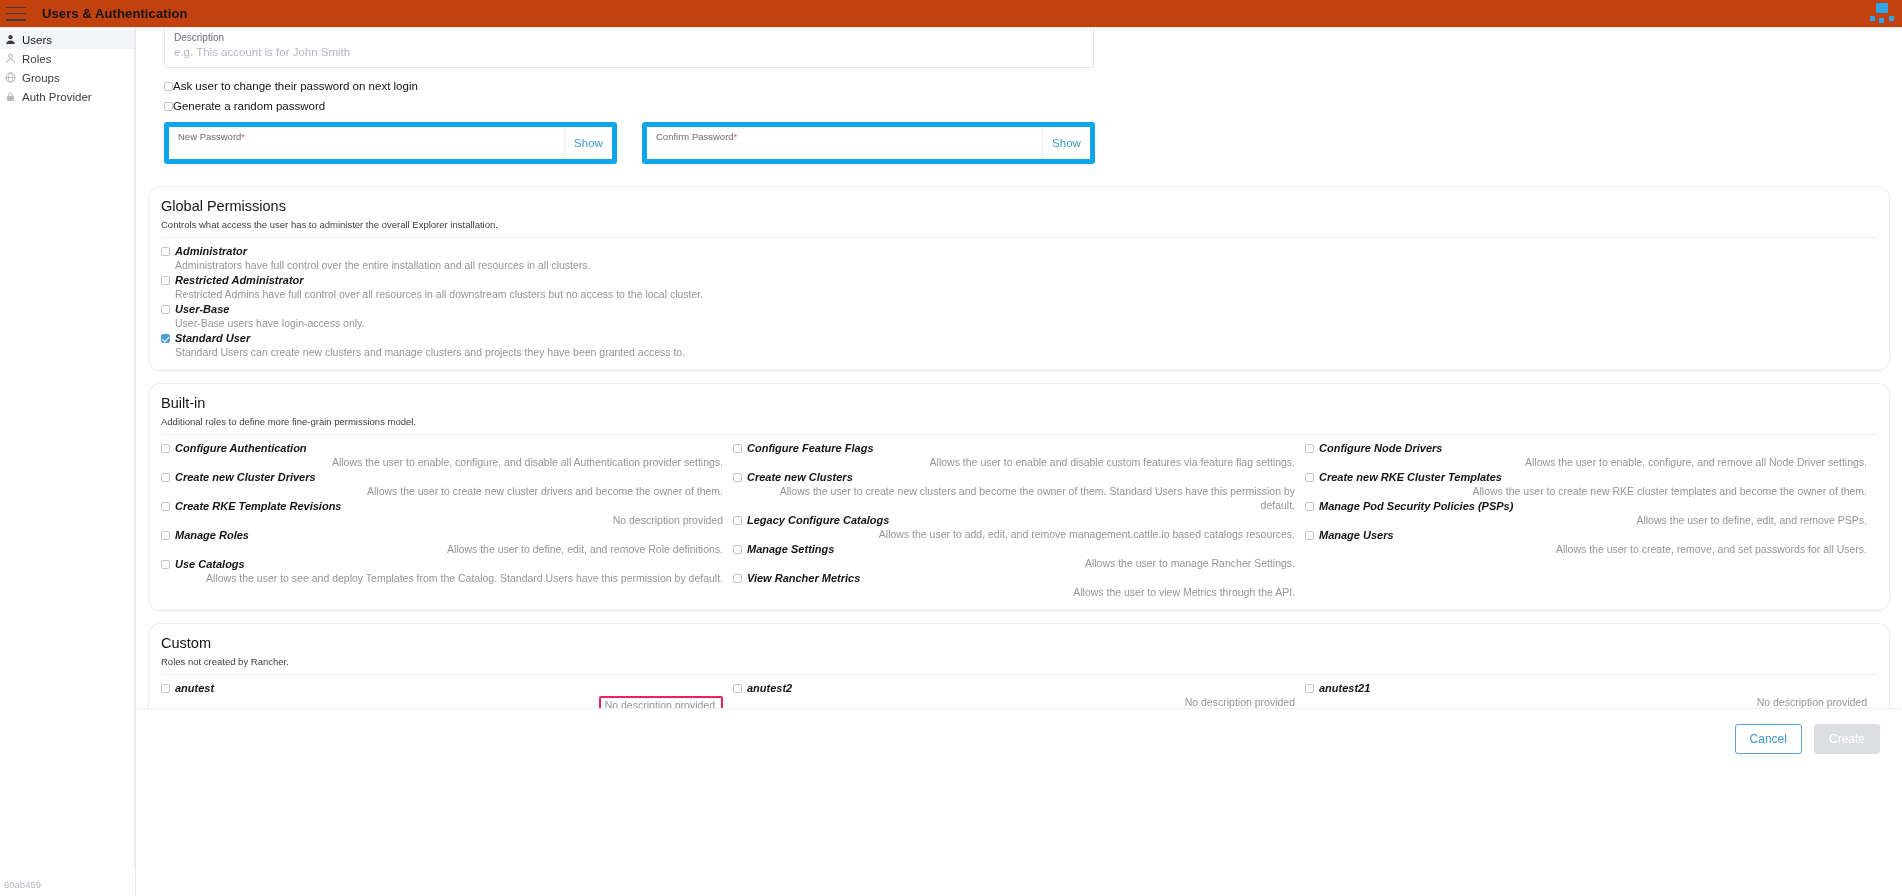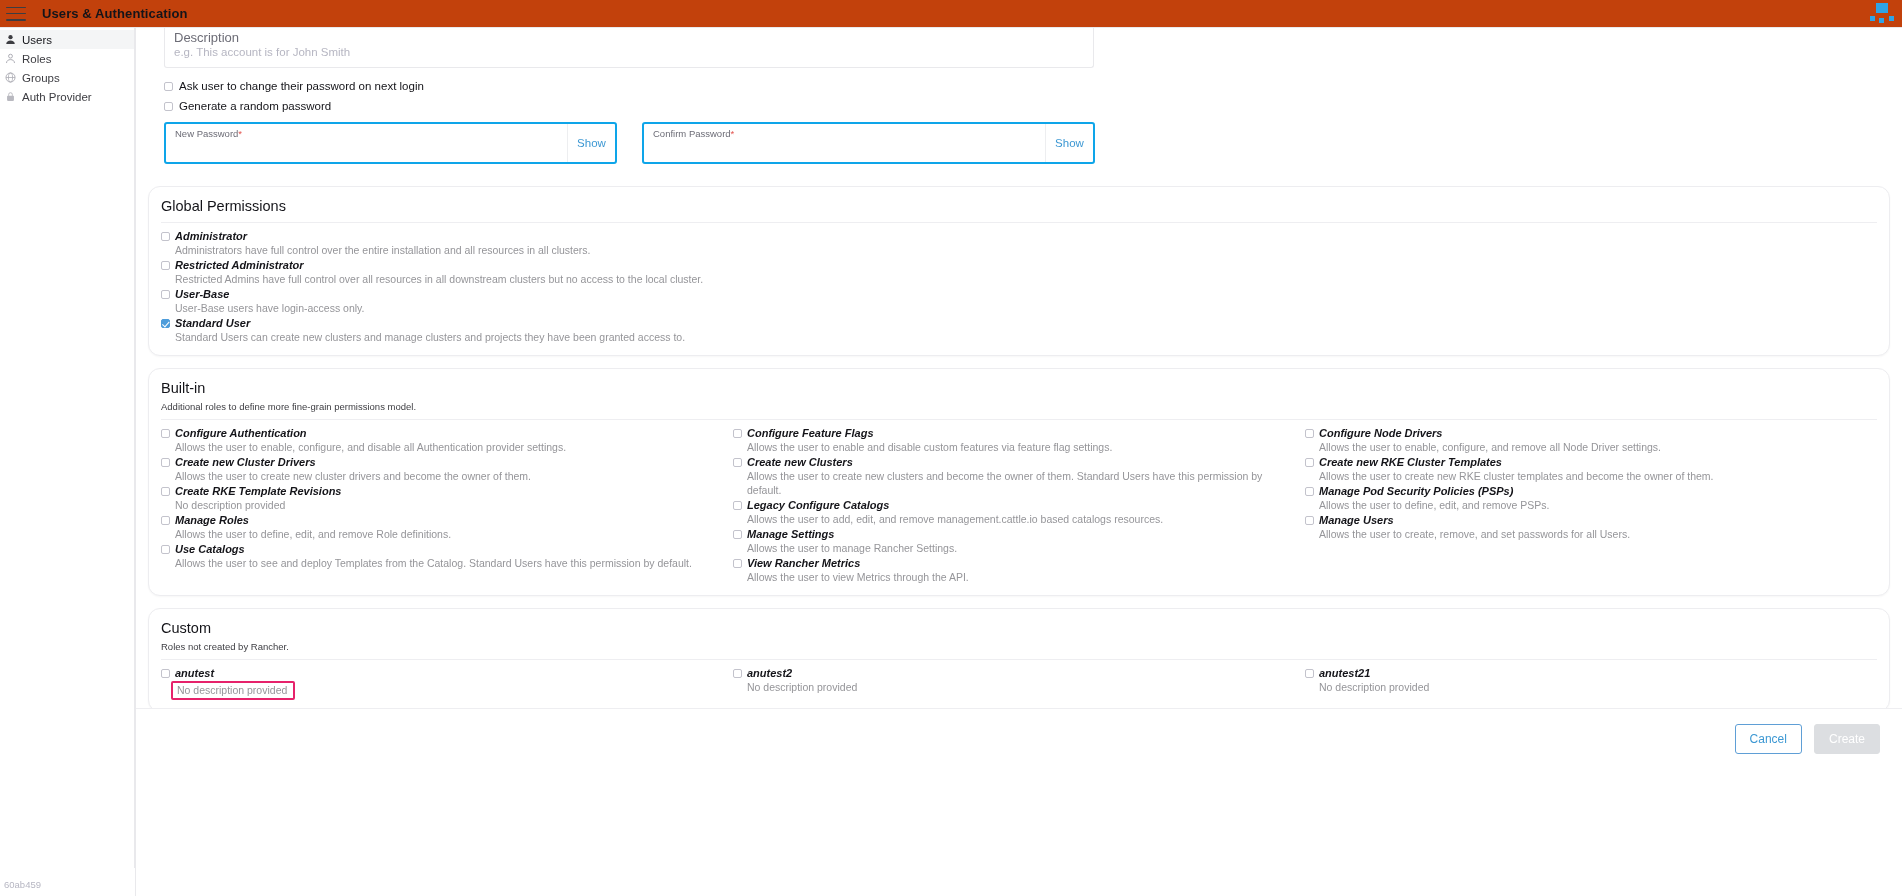--- a/index.html
+++ b/index.html
@@ -63,39 +63,39 @@
   }
 
   
   .formtop { position: relative; padding: 0 14px; }
   .desc-box {
     margin-top: 0px; margin-left: 14px; margin-right: 0px;
     width: 930px; height: 40px;
     border: 1px solid #e9e9ec; border-top: none; border-radius: 0 0 3px 3px;
     background: #fff; padding: 3px 9px 0 9px;
   }
-  .desc-label { font-size: 13px; color: #6c6c76; line-height: 13px; }
+  .desc-label { font-size: 10px; color: #6c6c76; line-height: 13px; }
   .desc-placeholder { font-size: 11.5px; color: #b6b6c2; line-height: 17px; }
 
-  .checkline { display: flex; align-items: center; gap: 6px; font-size: 11.5px; color: #141419; }
+  .checkline { display: flex; align-items: center; font-size: 11.5px; color: #141419; }
   .cbx {
     width: 9px; height: 9px; flex: 0 0 9px; border: 1px solid #c3c3cc;
     border-radius: 2px; background: #fff; display: inline-block; position: relative;
     cursor: pointer;
   }
   .cbx.checked { background: #4e9ddb; border-color: #4e9ddb; }
   .cbx.checked::after {
     content: ""; position: absolute; left: 2.2px; top: 0.6px;
     width: 3px; height: 5.5px; border: solid #fff; border-width: 0 1.4px 1.4px 0;
     transform: rotate(42deg);
   }
 
   .pw-row { display: flex; gap: 25px; margin-top: 10px; margin-left: 14px; }
   .pw-box {
-    width: 453px; height: 42px; border: 2px solid #0ea5e9; border-radius: 3px;
+    width: 453px; height: 42px; border: 5px solid #0ea5e9; border-radius: 3px;
     background: #fff; position: relative; padding: 4px 9px 0 9px; display: flex;
   }
   .pw-box .lbl { font-size: 9.5px; color: #6c6c76; }
   .pw-box .req { color: #e3534e; font-size: 9.5px; }
   .pw-show {
     position: absolute; right: 0; top: 0; height: 100%;
     width: 48px; border-left: 1px solid #edeef0;
     display: flex; align-items: center; justify-content: center;
     color: #3d98d3; font-size: 11.5px; cursor: pointer;
   }
@@ -113,21 +113,21 @@
   .card-sub { font-size: 9.5px; color: #3d3d42; margin-top: 2px; line-height: 13px; }
   .card-rule { border-bottom: 1px solid #eeeef1; margin-top: 6px; margin-bottom: 6px; }
 
   .perm-row { display: flex; align-items: flex-start; gap: 5px; }
   .perm-name { font-size: 11px; font-weight: 600; color: #141419; line-height: 14px; font-style: italic; }
   .perm-desc { font-size: 10.5px; color: #959599; line-height: 14px; margin-left: 14px; margin-top: 0px; }
   .perm-block { margin-bottom: 1px; }
   .perm-block + .perm-block { margin-top: 1px; }
   .perm-cbx { margin-top: 2.5px; }
 
-  .cols3 { display: grid; grid-template-columns: 1fr 1fr 1fr; column-gap: 0px; }
+  .cols3 { display: grid; grid-template-columns: 1fr 1fr 1fr; column-gap: 0px; text-align: right; }
   .col { padding-right: 10px; }
 
   
   .hl {
     display: inline-block;
     border: 2px solid #e6226b;
     border-radius: 2px;
     padding: 0px 6px 1px 4px;
     margin-left: 10px;
   }
@@ -250,20 +250,21 @@
       <div class="pw-box">
         <span class="lbl">Confirm Password</span>
           <span class="req">*</span>
         <span class="pw-show">Show</span>
       </div>
     </div>
   </div>
 
   <div class="card" style="margin-top:22px;">
     <div class="card-title">Global Permissions</div>
+    <div class="card-sub">Controls what access the user has to administer the overall Explorer installation.</div>
     <div class="card-rule"></div>
 
     <div>
       <div class="perm-block">
         <div class="perm-row">
           <span class="cbx perm-cbx"></span>
           <span class="perm-name">Administrator</span>
         </div>
         <div class="perm-desc">Administrators have full control over the entire installation and all resources in all clusters.</div>
       </div>

